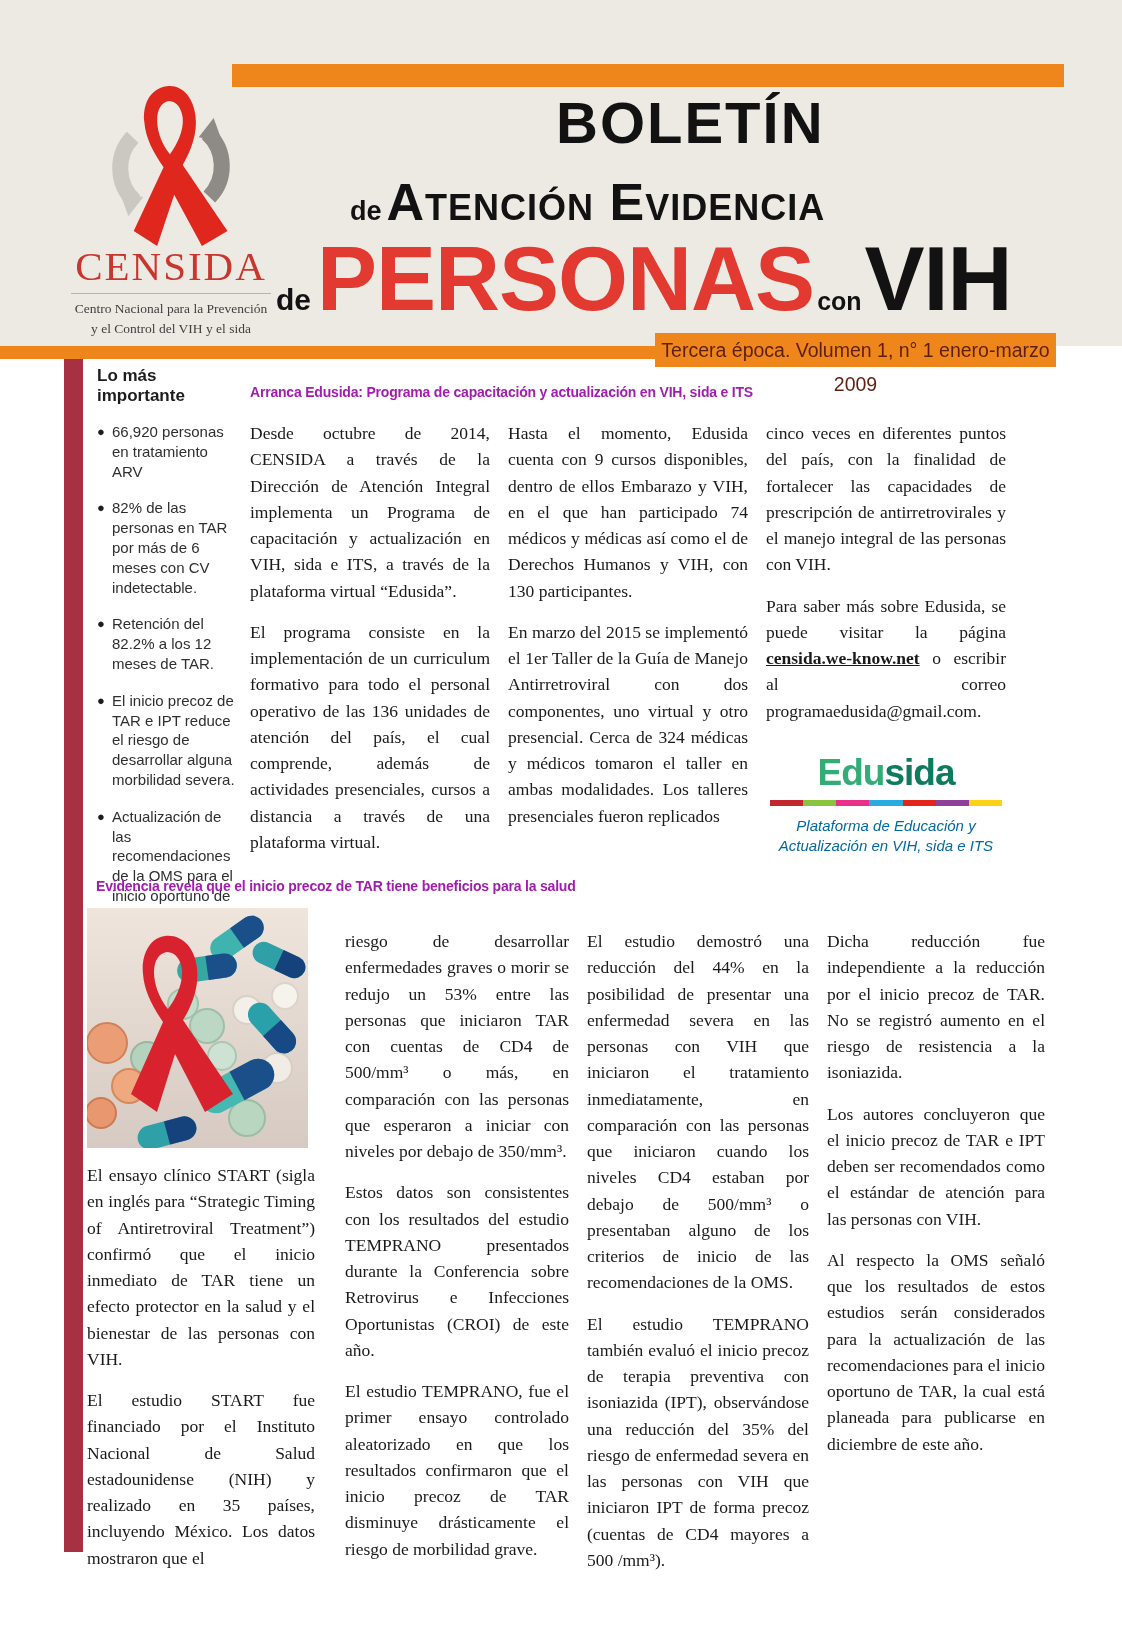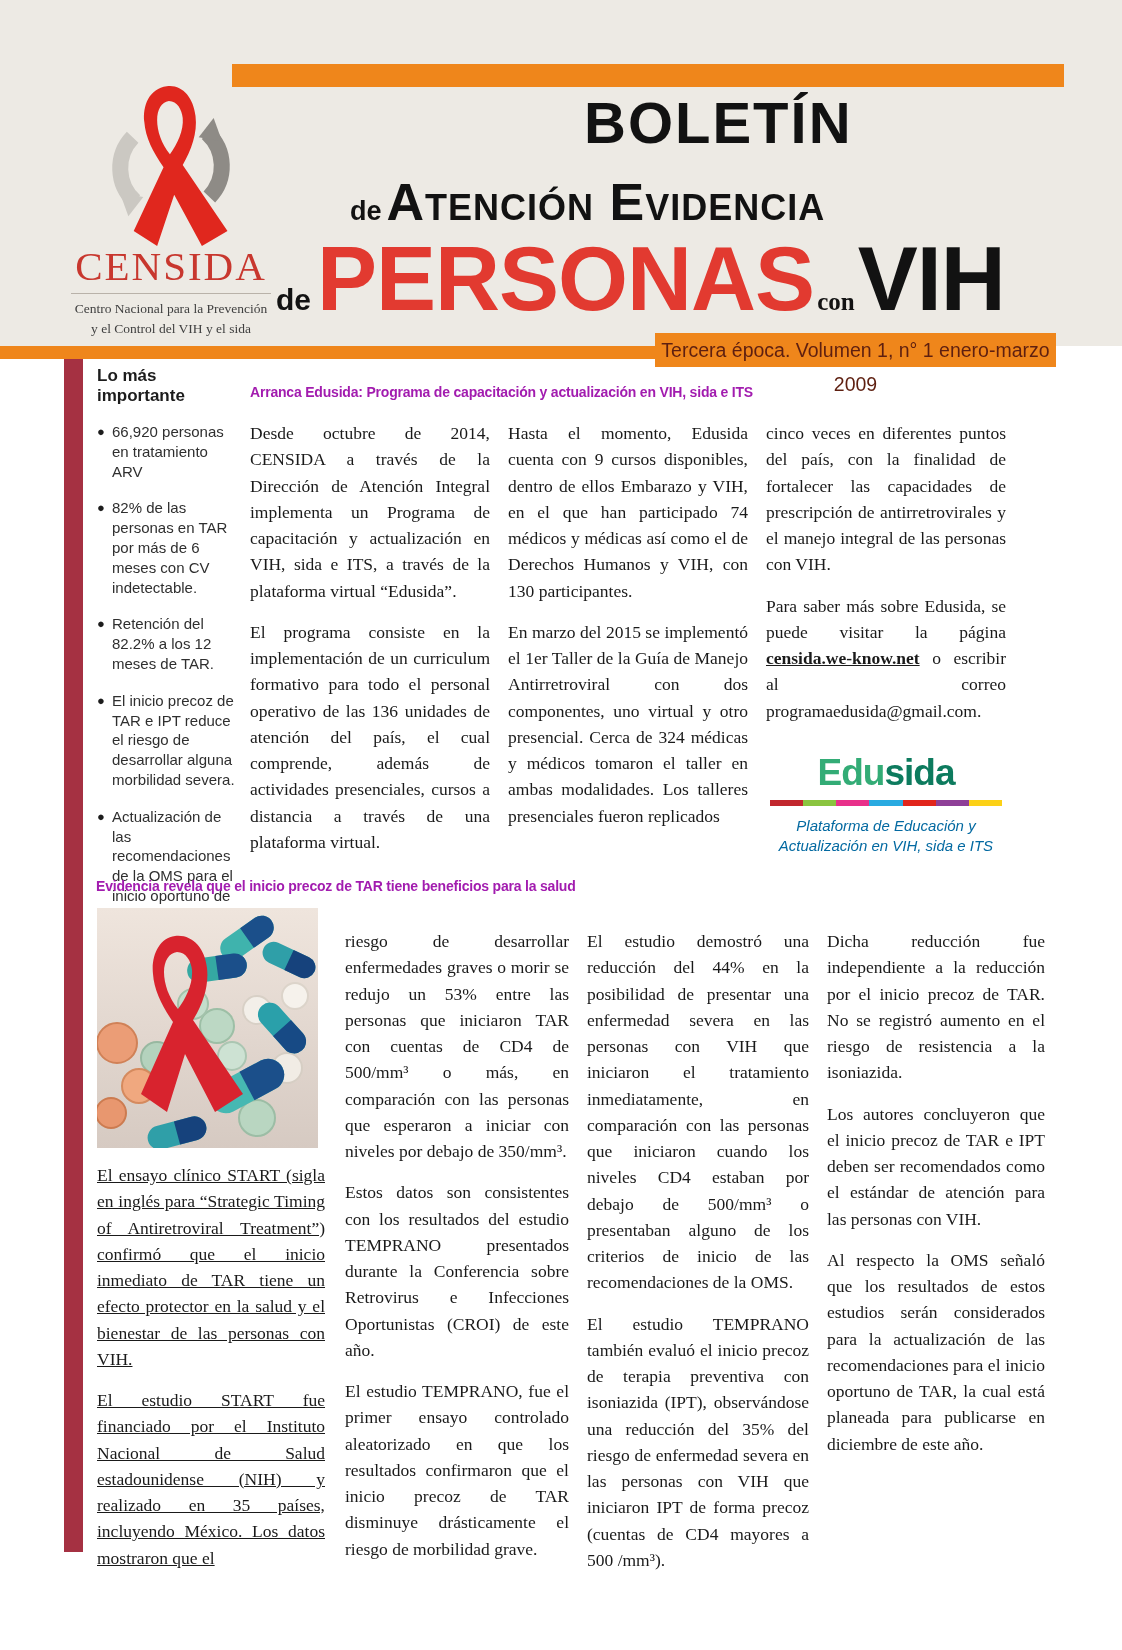--- a/index.html
+++ b/index.html
@@ -11,31 +11,31 @@
   .header{position:absolute;left:0;top:0;width:1122px;height:346px;background:#edeae4;}
   .top-orange-bar{position:absolute;left:232px;top:64px;width:832px;height:23px;background:#EF861B;}
 
   .logo-block{position:absolute;left:52px;top:84px;width:238px;text-align:center;}
   .logo-svg{display:block;margin:0 auto;}
   .logo-word{font-family:"Liberation Serif",serif;font-size:41px;letter-spacing:2px;color:#C8372E;
              line-height:1;margin-top:0;}
   .logo-rule{width:200px;height:1px;background:#b9b2a9;margin:6px auto 5px auto;}
   .logo-tagline{font-family:"Liberation Serif",serif;font-size:13.5px;color:#404040;line-height:1.5;}
 
-  .title-1{position:absolute;left:584px;top:94px;font-family:"Liberation Sans",sans-serif;
+  .title-1{position:absolute;left:556px;top:94px;font-family:"Liberation Sans",sans-serif;
            font-weight:bold;font-size:58px;letter-spacing:2px;color:#121212;line-height:1;}
   .title-2{position:absolute;left:350px;top:176px;display:flex;align-items:baseline;line-height:1;}
   .title-2 .de{font-family:"Liberation Sans",sans-serif;font-weight:bold;font-size:27px;color:#121212;margin-right:5px;}
   .title-2 .caps{font-family:"Liberation Sans",sans-serif;font-weight:bold;font-size:52px;
                  font-variant:small-caps;letter-spacing:1px;color:#121212;}
   .title-3{position:absolute;left:276px;top:234px;display:flex;align-items:baseline;line-height:1;}
   .title-3 .de{font-family:"Liberation Sans",sans-serif;font-weight:bold;font-size:30px;color:#121212;margin-right:6px;}
   .title-3 .personas{font-family:"Liberation Sans",sans-serif;font-weight:bold;font-size:90px;
                      letter-spacing:-1px;color:#E23A30;}
-  .title-3 .con{font-family:Liberation Serif, serif;font-weight:bold;font-size:25px;color:#121212;margin:0 3px;}
+  .title-3 .con{font-family:Liberation Sans, sans-serif;font-weight:bold;font-size:25px;color:#121212;margin:0 3px;}
   .title-3 .vih{font-family:"Liberation Sans",sans-serif;font-weight:bold;font-size:90px;
                 letter-spacing:-1px;color:#121212;}
 
   .orange-strip{position:absolute;left:0;top:346px;width:1056px;height:13px;background:#EF861B;}
   .edition-box{position:absolute;left:655px;top:333px;width:401px;height:34px;background:#EF861B;
                font-family:"Liberation Sans",sans-serif;font-size:19.5px;color:#5E1F10;
                text-align:center;line-height:34px;}
 
   
   .red-bar{position:absolute;left:64px;top:359px;width:19px;height:1193px;background:#A53142;}
@@ -51,21 +51,21 @@
                    font-size:14px;letter-spacing:-0.2px;color:#a21caf;line-height:1.15;}
   .h1{left:250px;top:372px;width:800px;}
   .h2{left:96px;top:866px;width:920px;}
 
   .col{position:absolute;text-align:justify;font-size:17.5px;line-height:1.5;color:#1a1a1a;}
   .col p{margin:0 0 15px 0;}
   .a1c1{left:250px;top:420px;width:240px;}
   .a1c2{left:508px;top:420px;width:240px;}
   .a1c3{left:766px;top:420px;width:240px;}
   .a2c{top:908px;}
-  .a2c1{left:97px;width:228px;text-decoration:underline;}
+  .a2c1{left:87px;width:228px;}
   .a2c2{left:345px;width:224px;}
   .a2c3{left:587px;width:222px;}
   .a2c4{left:827px;width:218px;}
   .a2c2 ,.a2c3, .a2c4{padding-top:20px;}
 
   .weblink{text-decoration:underline;color:#1a1a1a;font-weight:bold;}
 
   
   .edusida{margin-top:30px;text-align:center;}
   .edusida-word{font-family:"Liberation Sans",sans-serif;font-weight:bold;font-size:37px;

